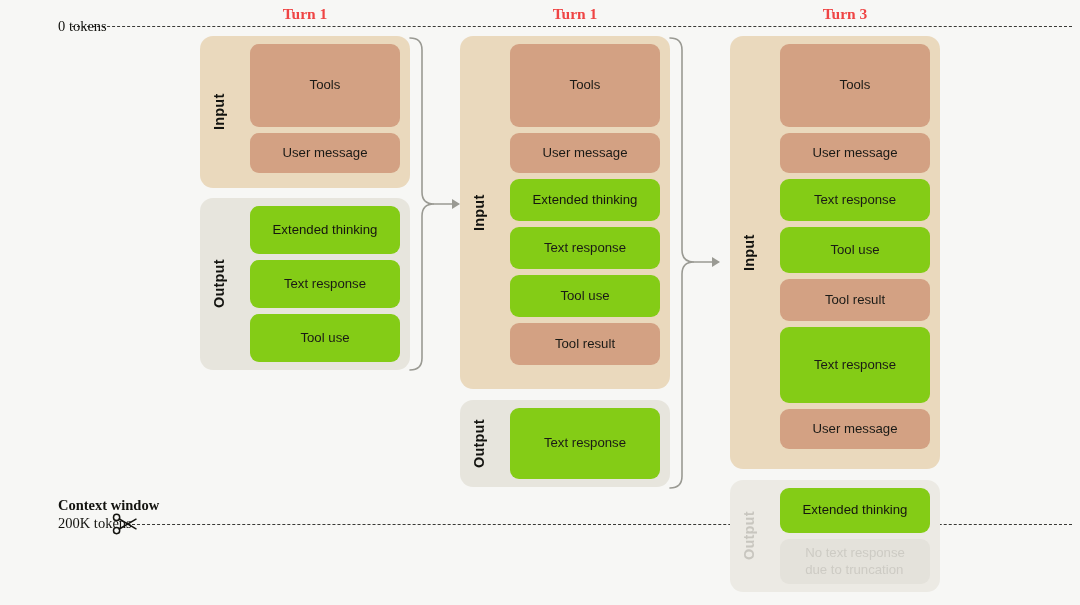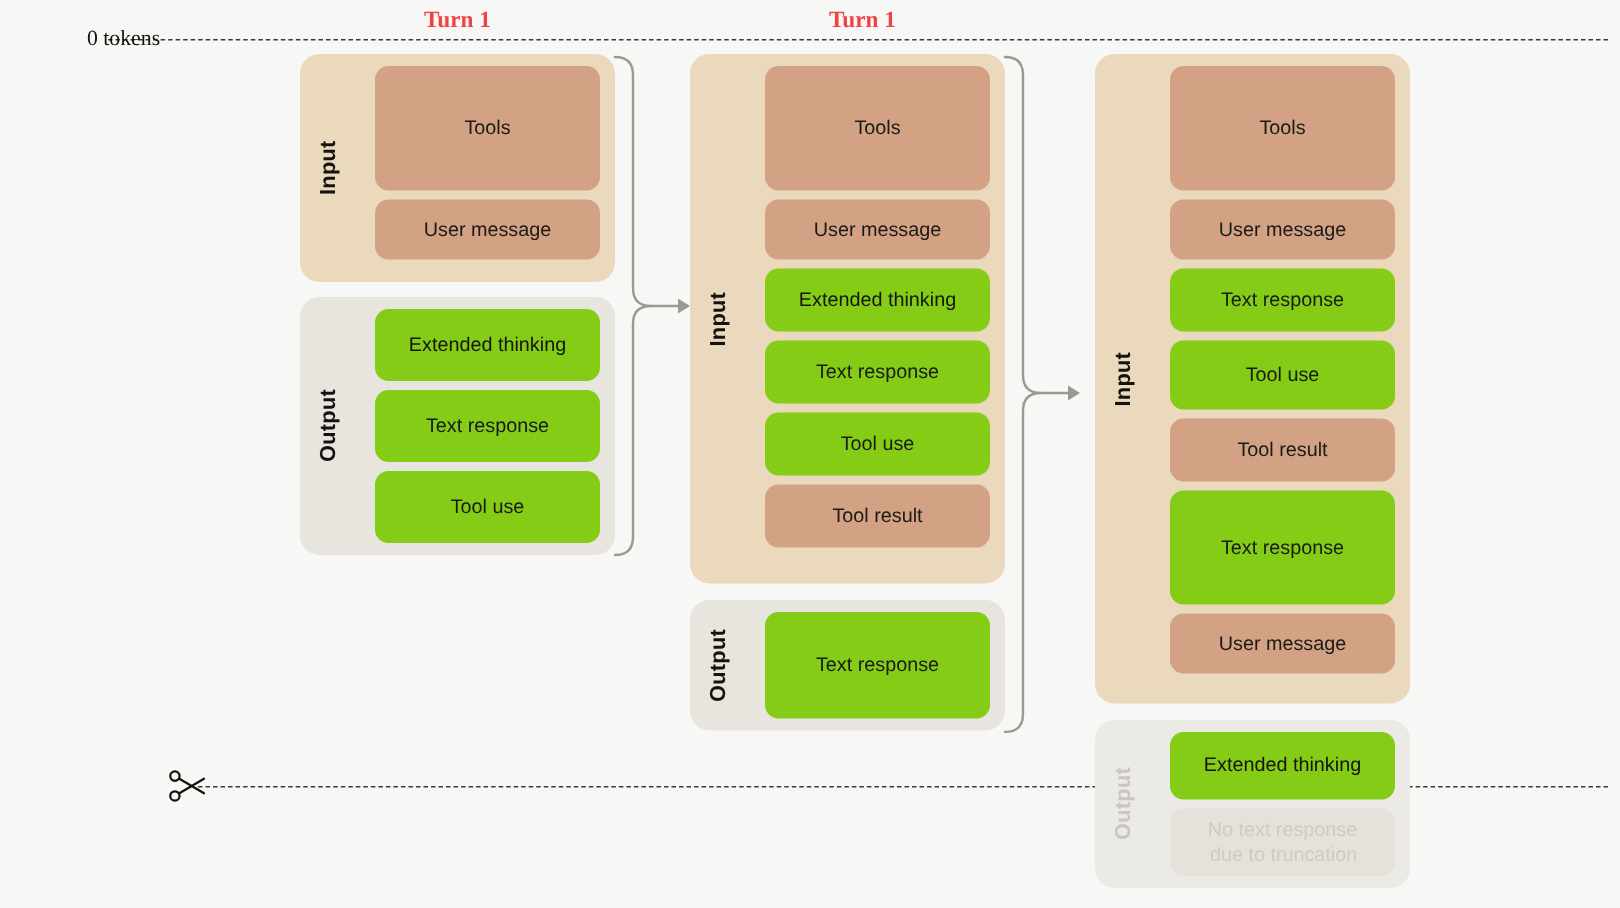--- a/index.html
+++ b/index.html
@@ -102,21 +102,21 @@
     gap: 6px;
     min-width: 0;
   }
 
   
   .block {
     border-radius: 9px;
     display: flex;
     align-items: center;
     justify-content: center;
-    text-align: right;
+    text-align: left;
     font-size: 13.2px;
     color: #1a1a16;
     line-height: 1.25;
     padding: 4px 6px;
     white-space: pre-line;
     margin-left: 18px;
   }
   .block.orange { background: #d3a183; }
   .block.grey   { background: #84cc16; }
   .block.dark   { background: #84cc16; }
@@ -128,32 +128,37 @@
 </head>
 <body>
 
 <div id="canvas">
 
   <div class="rule" id="rule-top"></div>
   <div class="rule" id="rule-bottom"></div>
 
   <div class="axis-label" id="label-zero">0 tokens</div>
 
+  <div class="axis-label" id="label-context">
+    <span class="ctx-title">Context window</span>
+    <span class="ctx-sub">200K tokens</span>
+  </div>
 
   <svg class="scissors" viewBox="0 0 26 24">
     <g fill="none" stroke="#13130f" stroke-width="1.5">
       <circle cx="4.6" cy="5.4" r="3.1"></circle>
       <circle cx="4.6" cy="18.6" r="3.1"></circle>
       <path d="M7.3 7.0 L24 16.8" stroke-linecap="round"></path>
       <path d="M7.3 17.0 L24 7.2" stroke-linecap="round"></path>
     </g>
   </svg>
 
   <div class="turn-title" id="turn-title-1">Turn 1</div>
   <div class="turn-title" id="turn-title-2">Turn 1</div>
+  <div class="turn-title" id="turn-title-3">Turn 3</div>
 
   <div class="group input" id="t1-input" style="left:200px; top:36px; width:210px; height:152px;">
     <div class="group-label">Input</div>
     <div class="group-stack">
       <div class="block orange" style="flex:0 0 83px;">Tools</div>
       <div class="block orange" style="flex:0 0 40px;">User message</div>
     </div>
   </div>
 
   <div class="group output" id="t1-output" style="left:200px; top:198px; width:210px; height:172px;">

